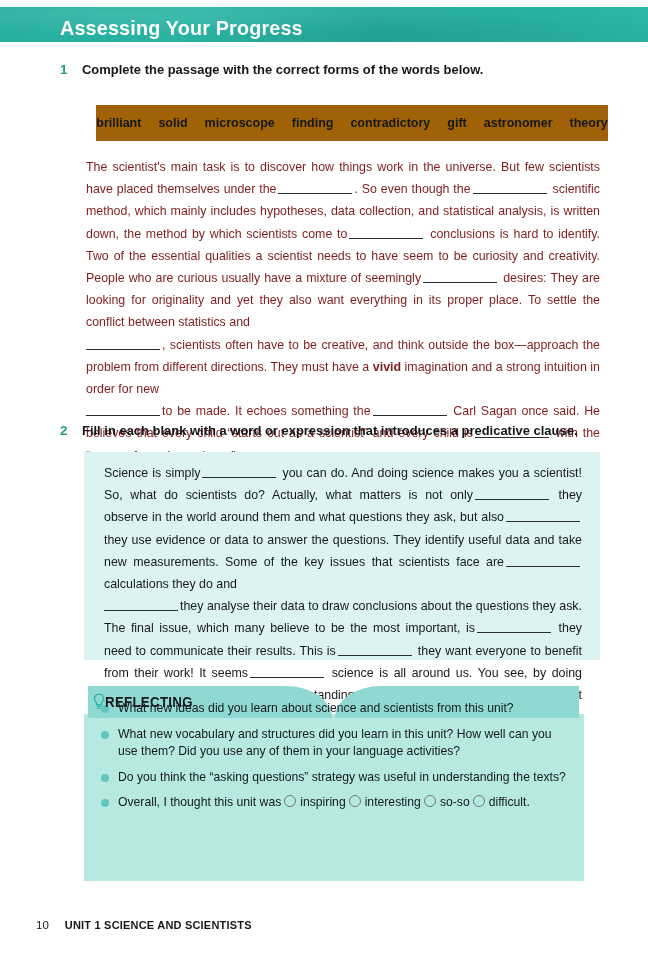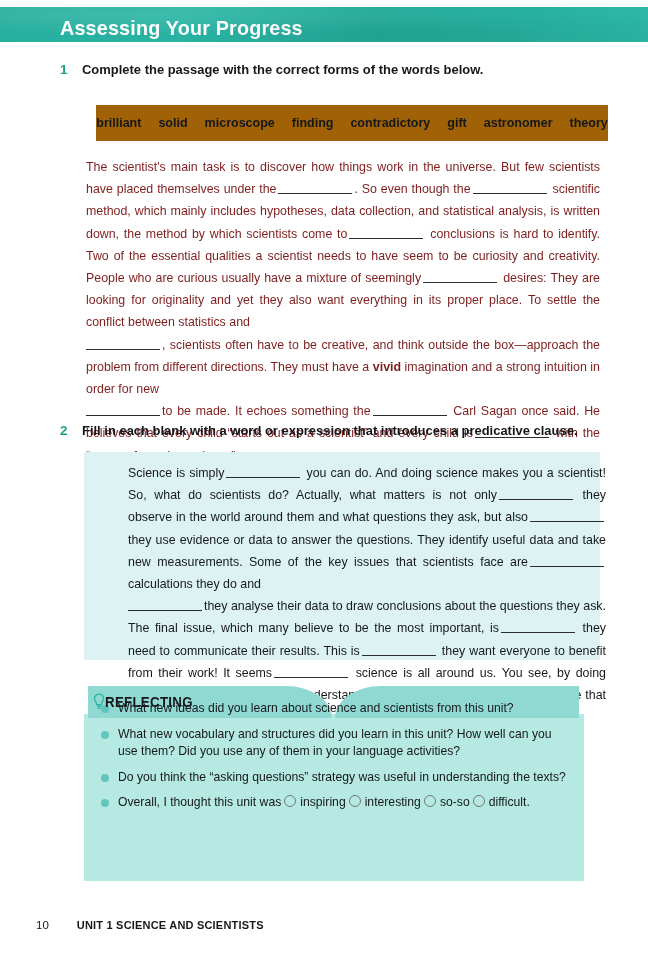--- a/index.html
+++ b/index.html
@@ -132,21 +132,20 @@
   .passage2 {
     position: absolute;
     left: 20px;
     top: 10px;
     width: 478px;
     font-size: 12.4px;
     line-height: 22.2px;
     color: #16191b;
     text-align: justify;
     text-justify: inter-word;
-    margin-left: 24px;
   }
 
   
   .reflect-wrap {
     position: absolute;
     left: 84px;
     top: 686px;
     width: 500px;
     height: 195px;
   }
@@ -230,21 +229,21 @@
     margin: 0 4px 0 3px;
   }
 
   
   .footer {
     position: absolute;
     left: 36px;
     top: 919px;
     display: flex;
     align-items: center;
-    gap: 28px;
+    gap: 16px;
     font-size: 11px;
     color: #16191b;
   }
   .footer-page { font-weight: normal; font-size: 11.5px; }
   .footer-unit { font-weight: bold; letter-spacing: 0.2px; }
 </style>
 </head>
 <body>
 
 <div class="header-bar">

